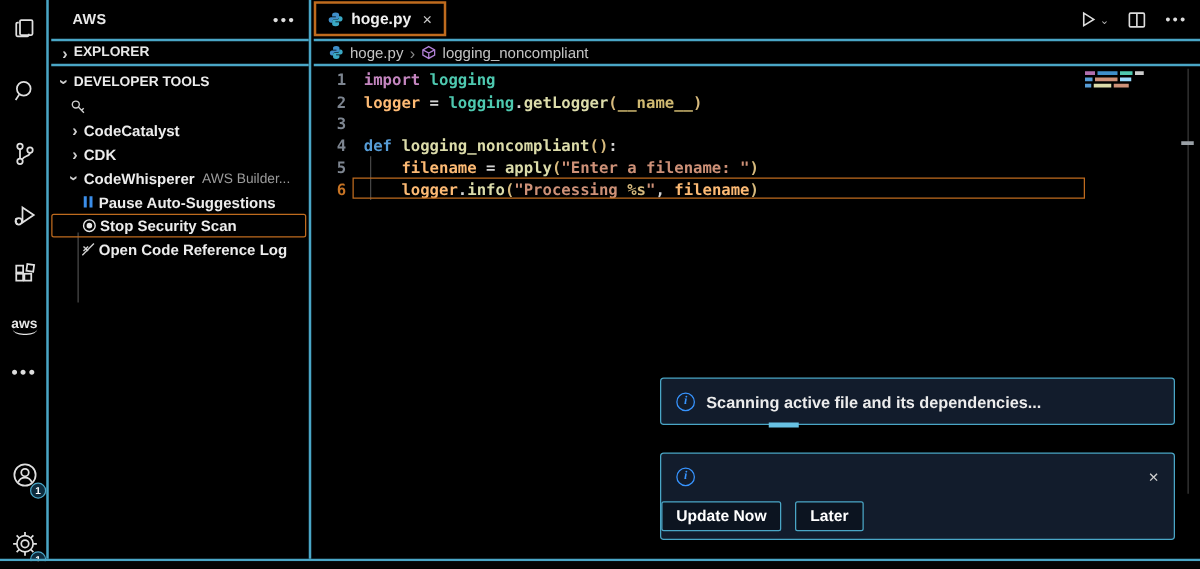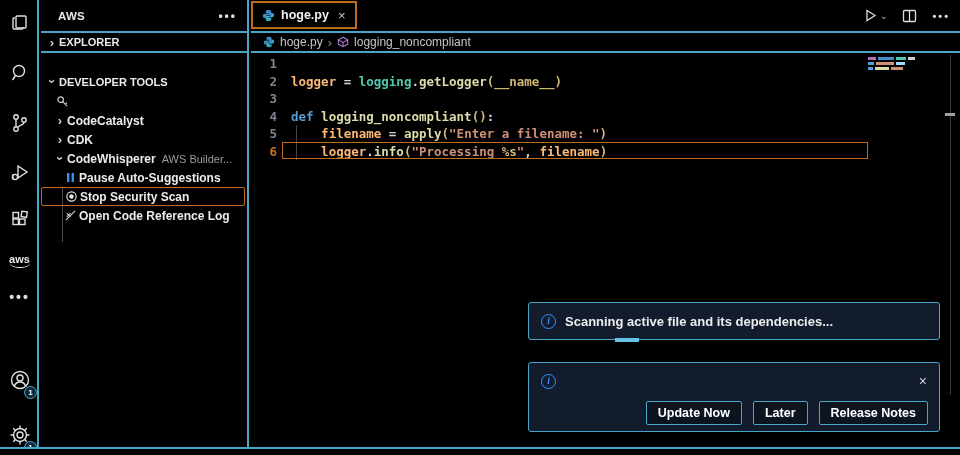--- a/index.html
+++ b/index.html
@@ -69,21 +69,21 @@
   
   .toast{position:absolute;left:528px;width:412px;background:var(--toastbg);border:1.5px solid var(--teal);border-radius:3px;
     box-shadow:0 2px 8px rgba(0,0,0,.6);}
   .toast-row{display:flex;align-items:center;gap:9px;padding:0 12px;height:36px;font-size:13px;font-weight:600;color:#ececec;}
   .toast1{top:302px;height:38px;}
   .toast2{top:362px;height:70px;}
   .info-ic{flex:none;width:15px;height:15px;border-radius:50%;border:1.5px solid #3794ff;color:#3794ff;
     font-size:9.5px;font-weight:bold;display:flex;align-items:center;justify-content:center;font-family:"Liberation Serif",serif;font-style:italic;}
   .toast-close{margin-left:auto;color:#cfcfcf;font-size:14px;font-weight:400;}
   .progress-bit{position:absolute;left:86px;bottom:-2.5px;width:24px;height:3.5px;background:#67c1e3;}
-  .toast-btns{display:flex;justify-content:flex-end;gap:11px;padding:2px 11px 0 0;}
+  .toast-btns{display:flex;gap:11px;padding:2px 11px 0 0;}
   .tbtn{background:#0c1420;border:1.5px solid var(--teal);border-radius:2px;color:#fff;
     font-size:12.5px;font-weight:bold;padding:4px 11px;font-family:"Liberation Sans",sans-serif;}
   
   .bottom-line{position:absolute;left:0;right:0;top:447px;height:2px;background:var(--teal);}
   .bottom-gap{position:absolute;left:0;right:0;top:449px;height:6px;background:#050505;}
   svg{display:block;}
 </style>
 </head>
 <body>
 
@@ -155,21 +155,21 @@
   <div class="sidebar">
     <div class="sb-header">
       <span class="sb-title">AWS</span>
       <span class="dots" style="font-size:12px">•••</span>
     </div>
     <div class="sb-explorer">
       <span class="chev">›</span>
       <span>EXPLORER</span>
     </div>
 
-    <div style="padding-top:18px;position:relative">
+    <div style="padding-top:2px;position:relative">
       <div class="sb-row sb-sec">
         <span class="chev open">›</span>
         <span>DEVELOPER TOOLS</span>
       </div>
 
       <div class="sb-row lvl1">
         <span class="sb-ico">
           <svg width="13" height="13" viewBox="0 0 14 14" style="stroke:#cfcfcf;fill:none;stroke-width:1.2">
               <circle cx="5" cy="5" r="3"></circle>
               <path d="M7.2 7.2 L12 12 M10 10 l1.8 -1.8"></path>
@@ -268,21 +268,21 @@
       <span>
         <svg width="12" height="12" viewBox="0 0 14 14" style="stroke:#b180d7;fill:none;stroke-width:1.2">
             <path d="M7 1.5 L12.5 4.5 V9.5 L7 12.5 L1.5 9.5 V4.5 Z M1.5 4.5 L7 7.5 L12.5 4.5 M7 7.5 V12.5"></path>
           </svg>
       </span>
       <span>logging_noncompliant</span>
     </div>
 
     <div class="code-area">
       <div>
-          <div class="code-line"><span class="gutter">1</span></div>
+          <div class="code-line"><span class="gutter">1</span><span><span class="tok-kw-im">import</span><span class="tok-plain"> </span><span class="tok-module">logging</span></span></div>
           <div class="code-line"><span class="gutter">2</span><span><span class="tok-var">logger</span><span class="tok-plain"> = </span><span class="tok-module">logging</span><span class="tok-plain">.</span><span class="tok-func">getLogger</span><span class="tok-bracket">(</span><span class="tok-magic">__name__</span><span class="tok-bracket">)</span></span></div>
           <div class="code-line"><span class="gutter">3</span><span><span class="tok-plain"></span></span></div>
           <div class="code-line"><span class="gutter">4</span><span><span class="tok-kw-def">def</span><span class="tok-plain"> </span><span class="tok-func">logging_noncompliant</span><span class="tok-bracket">(</span><span class="tok-bracket">)</span><span class="tok-plain">:</span></span></div>
           <div class="code-line"><span class="gutter">5</span><span><span class="tok-plain">    </span><span class="tok-var">filename</span><span class="tok-plain"> = </span><span class="tok-func">apply</span><span class="tok-bracket">(</span><span class="tok-string">"Enter a filename: "</span><span class="tok-bracket">)</span></span></div>
           <div class="code-line"><span class="gutter active">6</span><span><span class="tok-plain">    </span><span class="tok-var">logger</span><span class="tok-plain">.</span><span class="tok-func">info</span><span class="tok-bracket">(</span><span class="tok-string">"Processing </span><span class="tok-format">%s</span><span class="tok-string">"</span><span class="tok-plain">, </span><span class="tok-var">filename</span><span class="tok-bracket">)</span></span></div>
         </div>
       <div class="code-guide"></div>
       <div class="finding-box"></div>
       <div class="minimap">
         <div class="mm-row">
@@ -316,19 +316,18 @@
   </div>
 
   <div class="toast toast2">
     <div class="toast-row">
       <span class="info-ic">i</span>
       <span class="toast-close">×</span>
     </div>
     <div class="toast-btns">
       <button class="tbtn">Update Now</button>
       <button class="tbtn">Later</button>
-      <button class="tbtn">Release Notes</button>
     </div>
   </div>
 
   <div class="bottom-line"></div>
   <div class="bottom-gap"></div>
 </div>
 
 </body></html>

